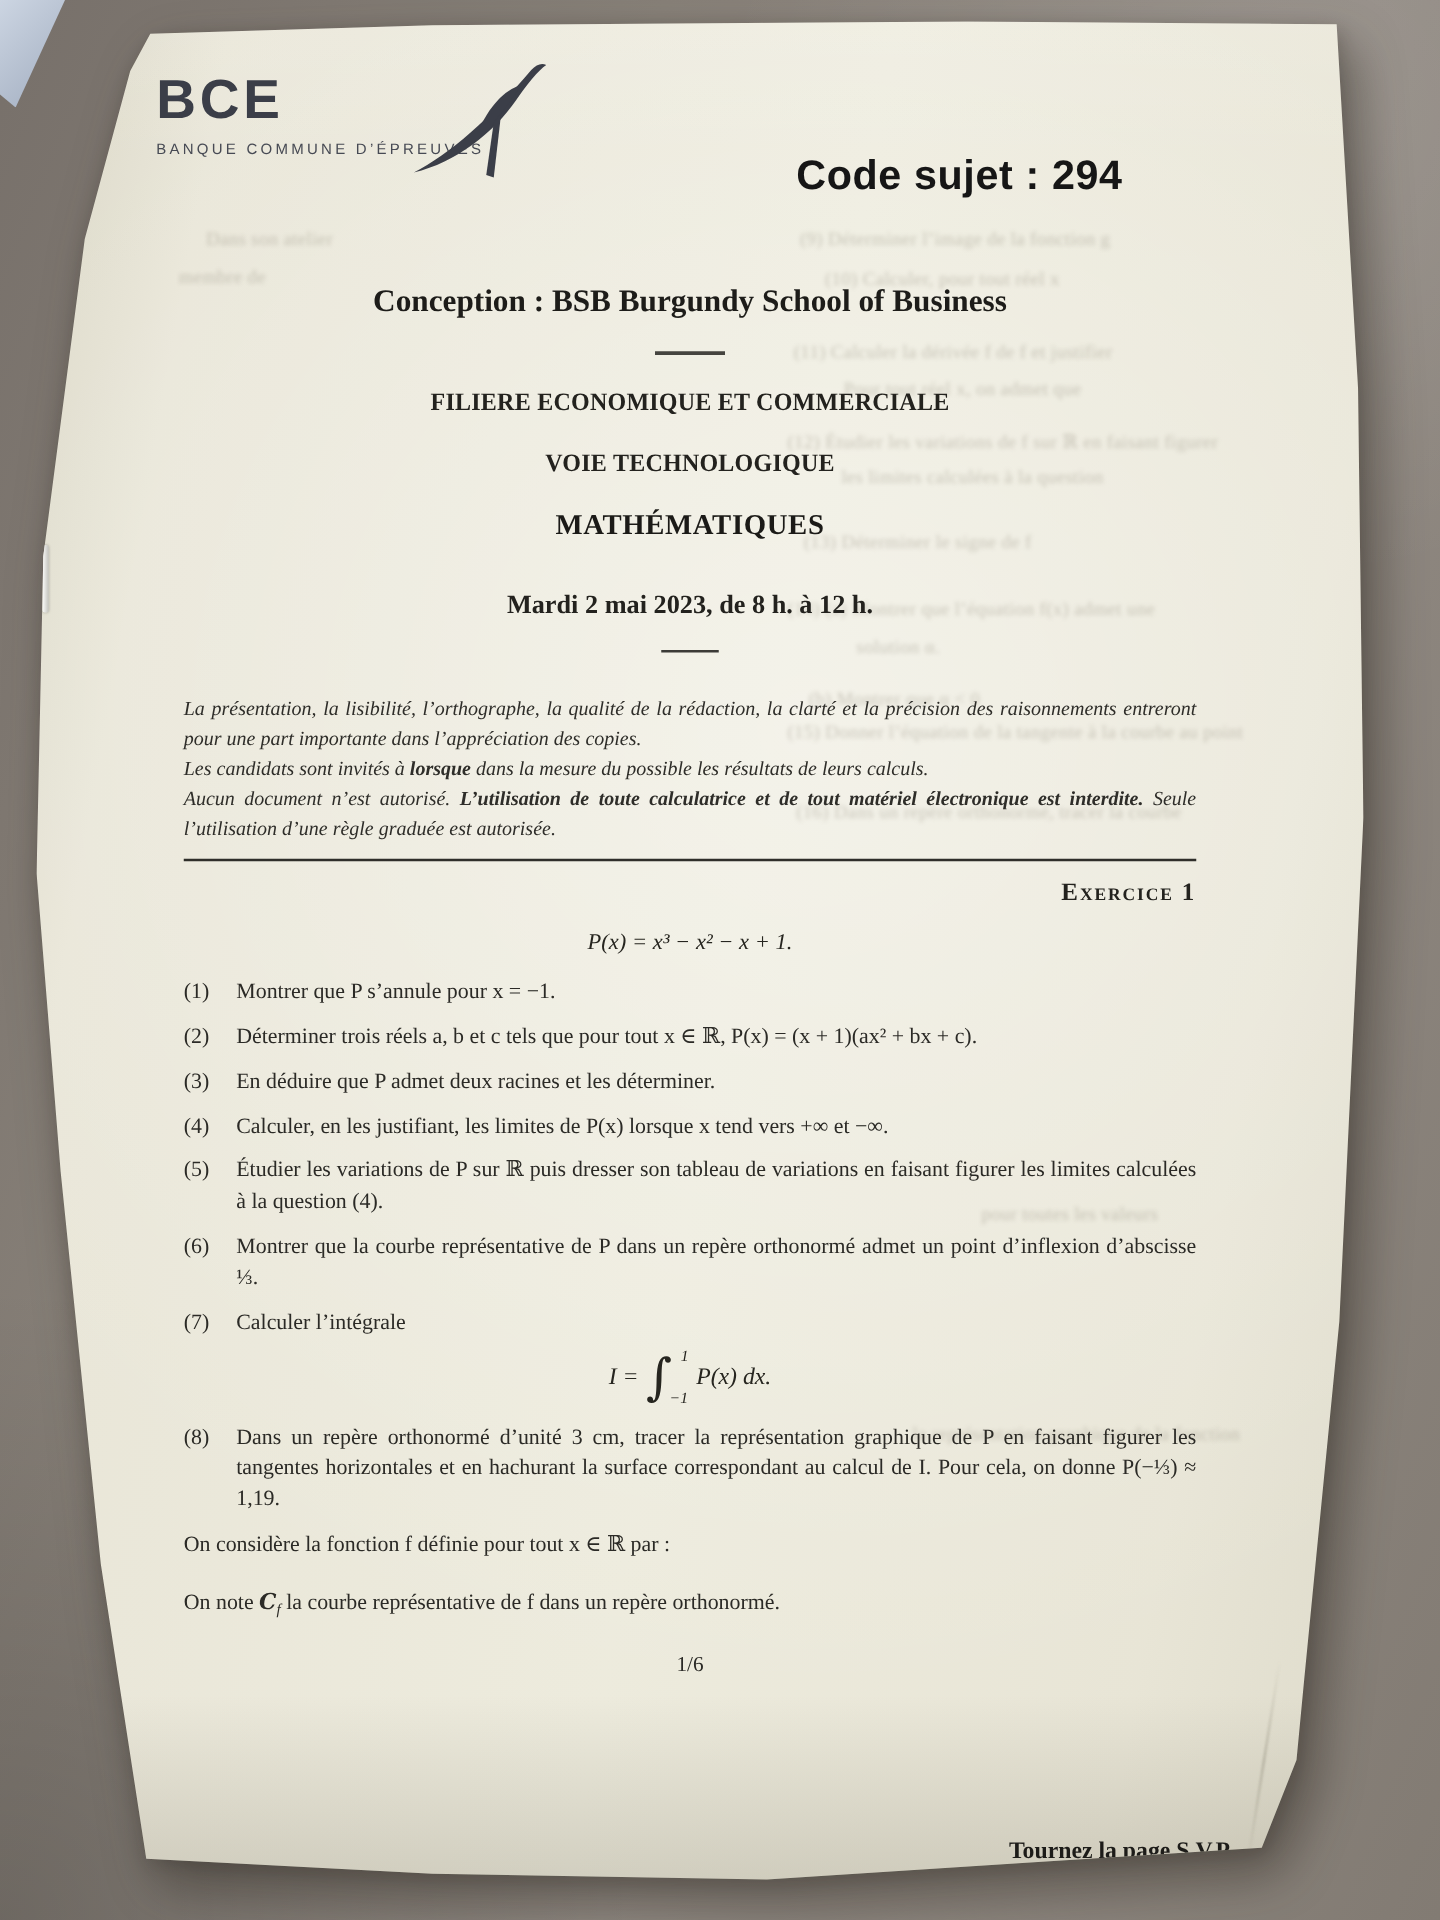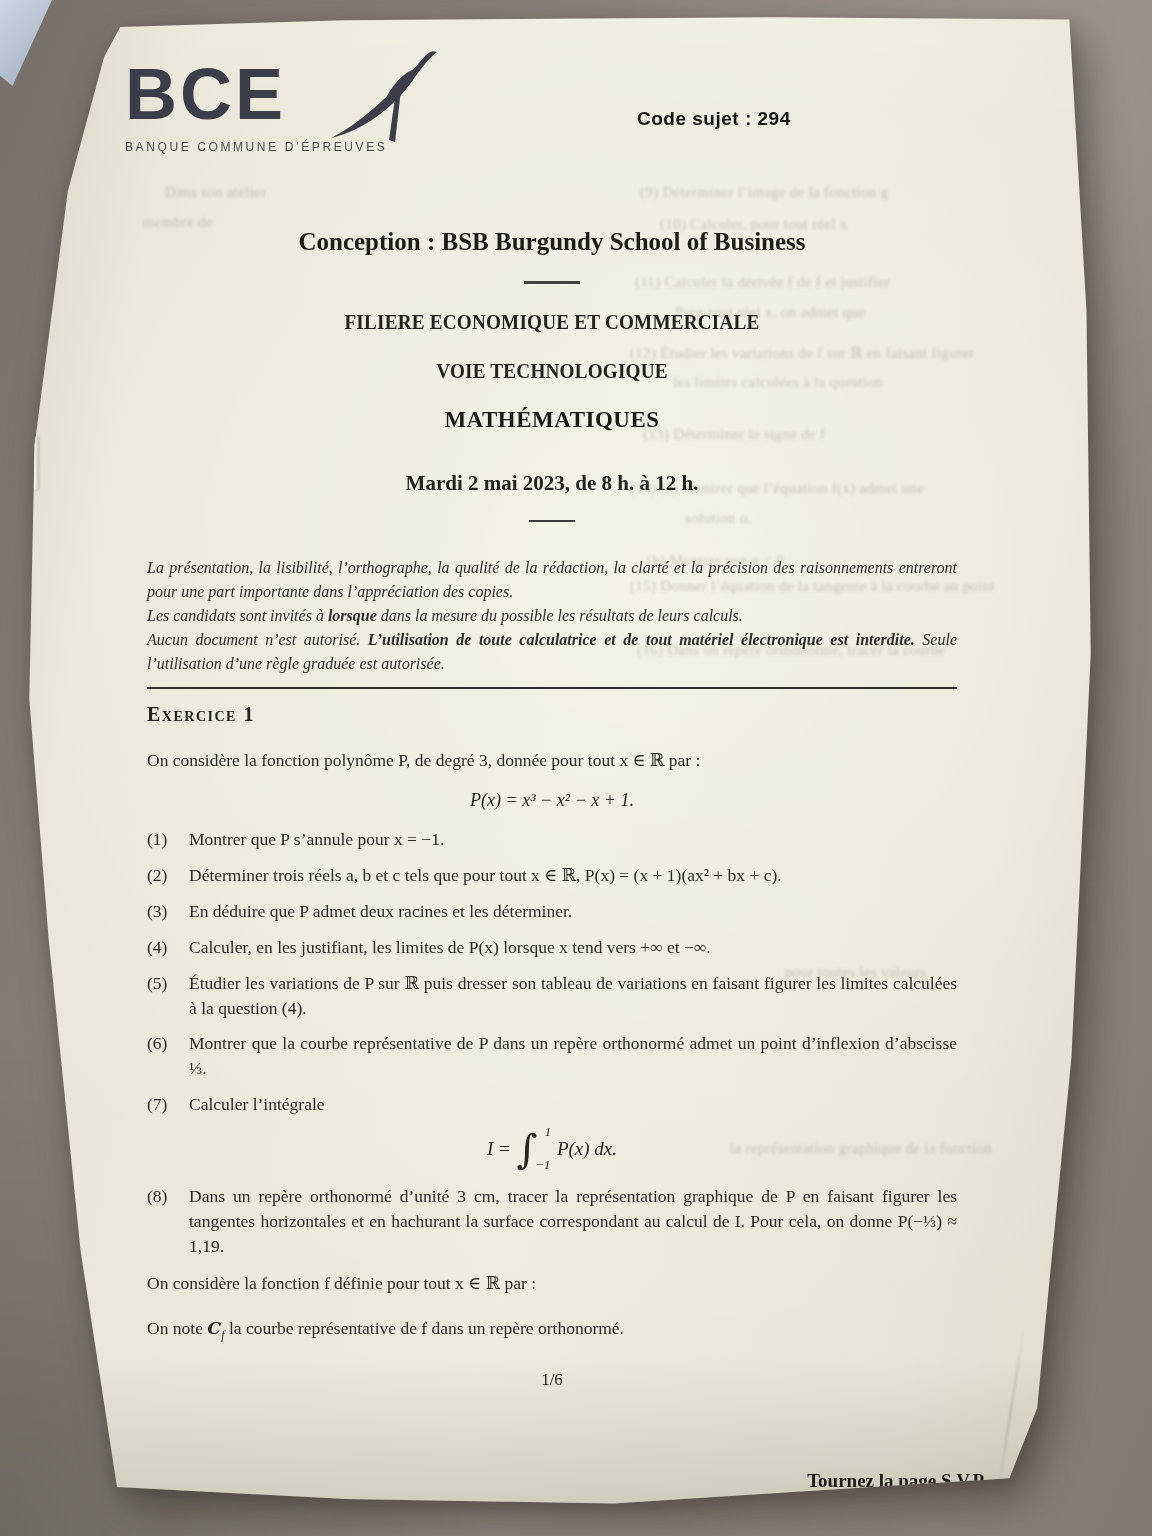--- a/index.html
+++ b/index.html
@@ -55,50 +55,50 @@
     font-size:15px;letter-spacing:.3px;
   }
   
   .content{
     position:absolute;left:122px;top:0;width:810px;z-index:2;
     color:#2b2a26;
   }
   .logo-block{position:absolute;left:100px;top:46px;z-index:2;}
   .logo-acronym{
     font-family:"Liberation Sans","DejaVu Sans",sans-serif;
-    font-weight:700;font-size:72px;line-height:1;letter-spacing:3px;color:#3b3e48;
+    font-weight:700;font-size:44px;line-height:1;letter-spacing:3px;color:#3b3e48;
   }
   .logo-swoosh{position:absolute;left:200px;top:-12px;}
   .logo-subtitle{
     font-family:"Liberation Sans","DejaVu Sans",sans-serif;
     font-size:12px;letter-spacing:2.6px;color:#474a54;margin-top:10px;white-space:nowrap;
   }
   .code-sujet{
-    position:absolute;left:612px;top:96px;z-index:2;
+    position:absolute;left:612px;top:109px;z-index:2;
     font-family:"Liberation Sans","DejaVu Sans",sans-serif;
-    font-weight:700;font-size:19px;color:#161616;letter-spacing:.5px;
+    font-weight:700;font-size:33px;color:#161616;letter-spacing:.5px;
   }
   .conception{margin-top:216px;text-align:center;font-weight:700;font-size:25px;color:#1d1c19;}
   .dash-rule{width:56px;border:0;border-top:3px solid #45443f;margin:25px auto 0;}
   .filiere,.voie{
     margin-top:27px;text-align:center;font-weight:700;font-size:20px;color:#23221e;
     letter-spacing:.2px;transform:scaleX(.96);
   }
   .voie{margin-top:26px;}
   .subject{margin-top:24px;text-align:center;font-weight:700;font-size:23px;color:#1b1a17;letter-spacing:.5px;}
   .date-line{margin-top:38px;text-align:center;font-weight:700;font-size:21px;color:#23221e;}
   .short-rule{width:46px;border:0;border-top:2px solid #3c3b37;margin:24px auto 0;}
   .notice{
     margin-top:34px;font-style:italic;font-size:16px;line-height:1.5;
     text-align:justify;color:#2e2d29;
   }
   .notice .b{font-weight:700;}
   .big-rule{border:0;border-top:2.5px solid #2f2e2a;margin:11px 0 0;}
   .ex-title{
-    margin-top:14px;text-align:left;font-weight:700;font-size:20px;
+    margin-top:14px;text-align:right;font-weight:700;font-size:20px;
     font-variant:small-caps;letter-spacing:1.5px;color:#23221e;
   }
   .para{margin-top:22px;text-align:justify;font-size:17.5px;line-height:1.45;}
   .display{
     margin-top:17px;text-align:center;font-size:18px;font-style:italic;color:#26251f;
   }
   .qlist{margin-top:16px;}
   .qitem{display:flex;margin-top:11px;font-size:17.5px;line-height:1.42;}
   .qnum{flex:none;width:42px;}
   .qtxt{flex:1;text-align:justify;}
@@ -174,21 +174,20 @@
         <div class="notice">
           <span>La présentation, la lisibilité, l’orthographe, la qualité de la rédaction, la clarté et la précision des raisonnements entreront pour une part importante dans l’appréciation des copies.</span><br>
           <span>Les candidats sont invités à </span><span class="b">lorsque</span><span> dans la mesure du possible les résultats de leurs calculs.</span><br>
           <span>Aucun document n’est autorisé. </span><span class="b">L’utilisation de toute calculatrice et de tout matériel électronique est interdite.</span><span> Seule l’utilisation d’une règle graduée est autorisée.</span><br>
         </div>
 
         <hr class="big-rule">
 
         <div class="ex-title">Exercice 1</div>
 
-        <div class="para">On considère la fonction polynôme P, de degré 3, donnée pour tout x ∈ ℝ par :</div>
 
         <div class="display">P(x) = x³ − x² − x + 1.</div>
 
         <div class="qlist">
           <div class="qitem">
             <span class="qnum">(1)</span>
             <span class="qtxt">Montrer que P s’annule pour x = −1.</span>
           </div>
           <div class="qitem">
             <span class="qnum">(2)</span>

